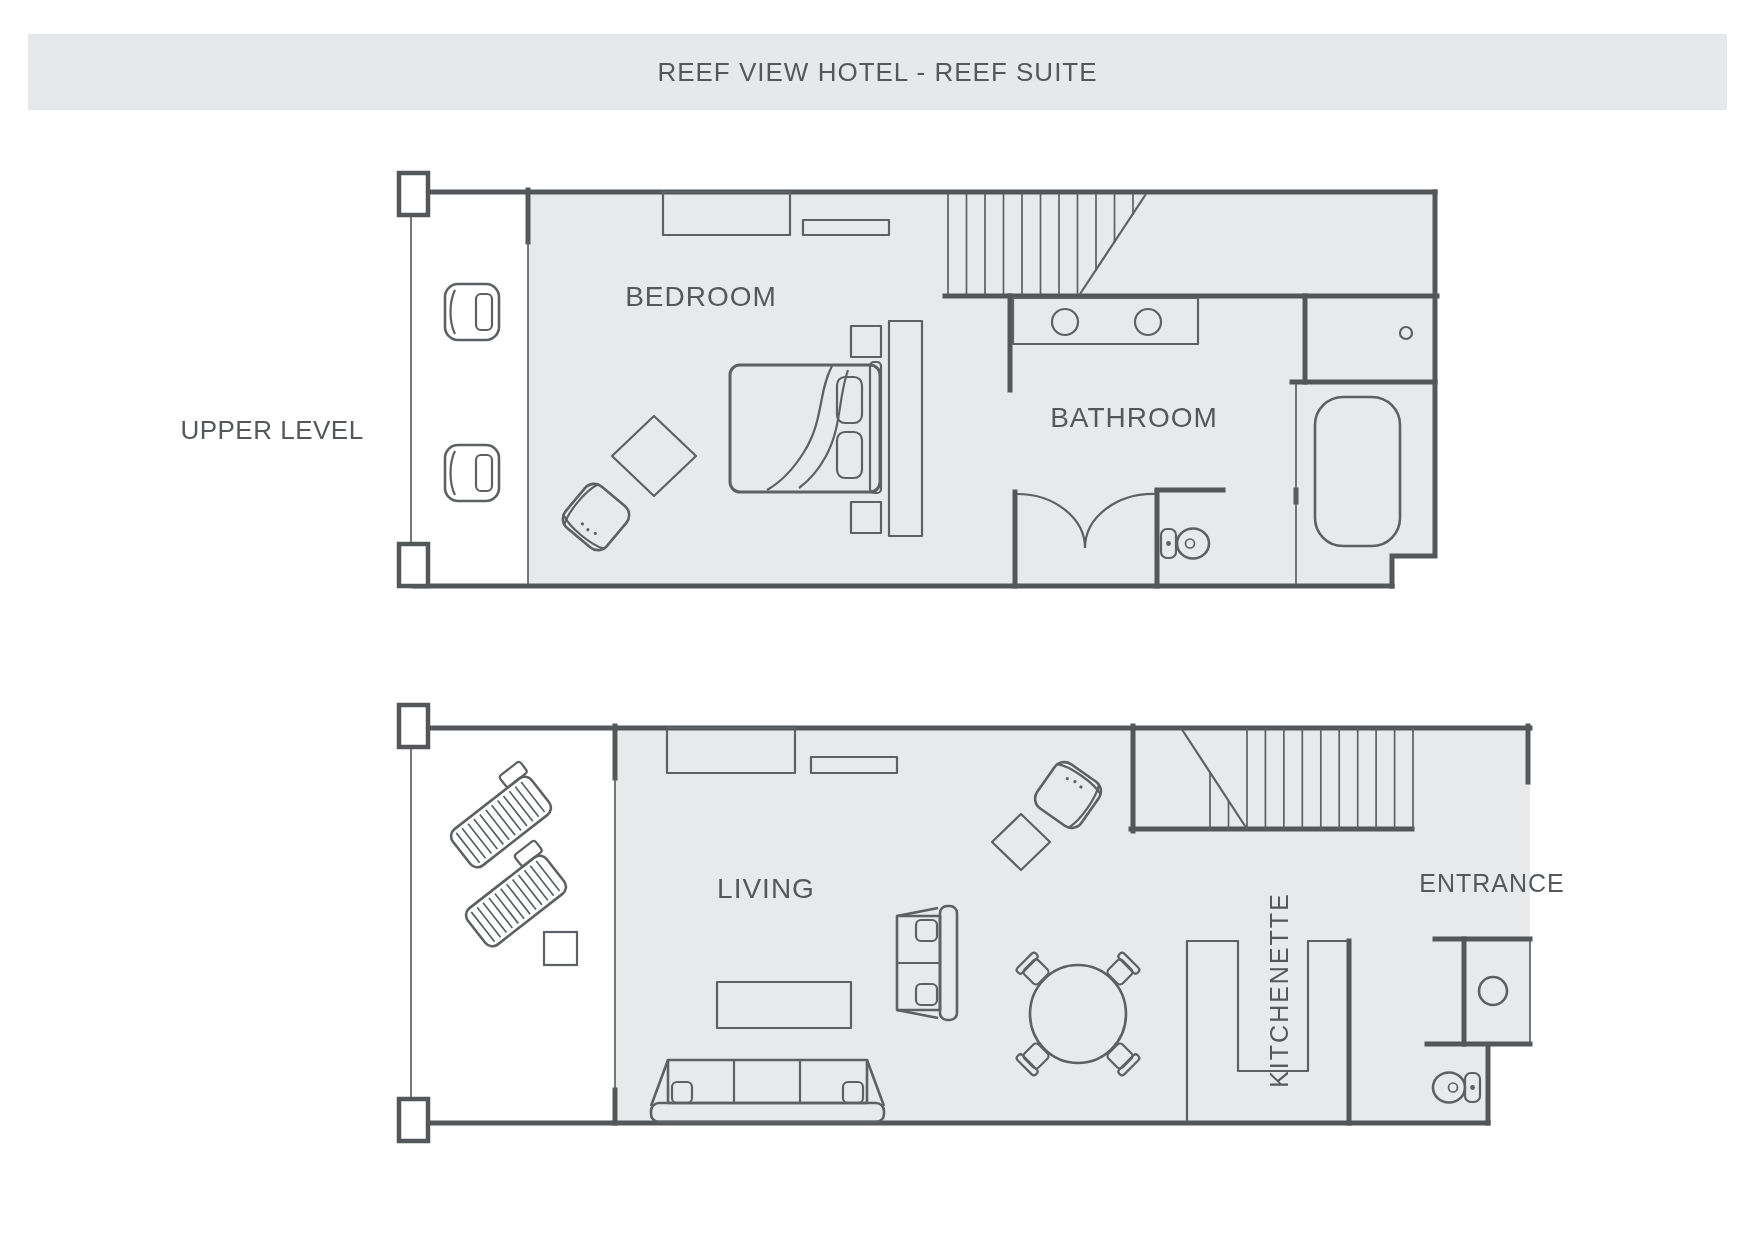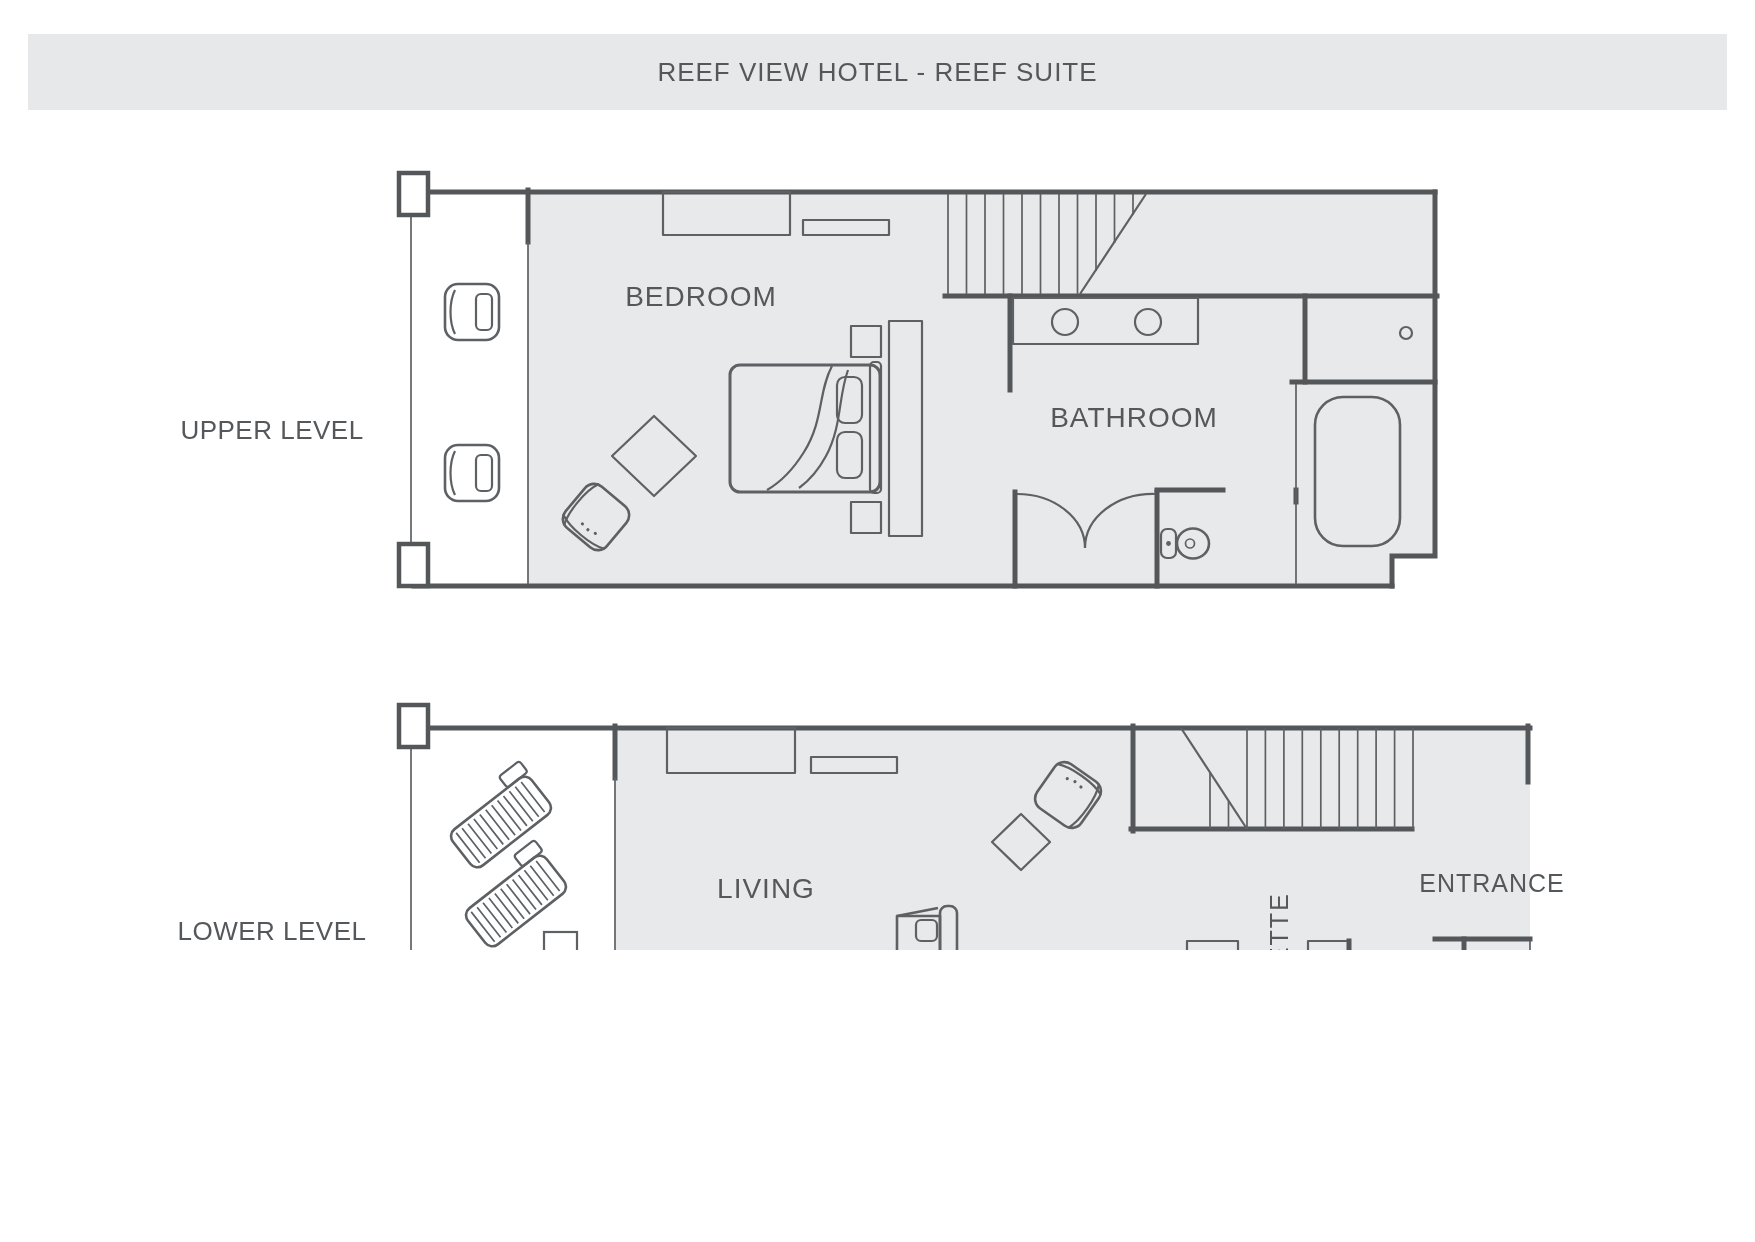--- a/index.html
+++ b/index.html
@@ -4,21 +4,21 @@
 <style>
   :root{
     --wall:#54575a;
     --line:#5d6164;
     --room:#e8e9ea;
     --banner:#e7e8ea;
     --text:#55585b;
     --bg:#ffffff;
   }
   html,body{margin:0;padding:0;background:var(--bg);}
-  .page{position:relative;width:1755px;height:950px;background:var(--bg);overflow:hidden;
+  .page{position:relative;width:1755px;height:1242px;background:var(--bg);overflow:hidden;
         font-family:"Liberation Sans", sans-serif;}
   .banner{position:absolute;left:28px;top:34px;width:1699px;height:76px;background:var(--banner);
           display:flex;align-items:center;justify-content:center;}
   .banner span{font-size:26px;letter-spacing:1px;color:var(--text);}
   .level-label{position:absolute;left:122px;width:300px;text-align:center;
                font-size:26px;letter-spacing:0.5px;color:var(--text);}
   #upper-label{top:415px;}
   #lower-label{top:916px;}
   svg{position:absolute;left:0;top:0;}
   .room{fill:var(--room);stroke:none;}
@@ -36,21 +36,20 @@
 </head>
 <body>
 
 <div class="page">
 
   <header class="banner">
     <span>REEF VIEW HOTEL - REEF SUITE</span>
   </header>
 
   <div class="level-label" id="upper-label">UPPER LEVEL</div>
-  <div class="level-label" id="lower-label">LOWER LEVEL</div>
 
   <svg width="1755" height="1242" viewBox="0 0 1755 1242">
 
     <defs>
 
       <g id="armchair">
         <rect x="-27" y="-27" width="54" height="54" rx="12" class="w25"></rect>
         <path d="M-19,-27 C-25,-14 -25,14 -19,27" class="w2"></path>
         <path d="M-27,19 C-14,25 14,25 27,19" class="w2"></path>
         <circle cx="-6" cy="14" r="1.6" class="dot"></circle>

